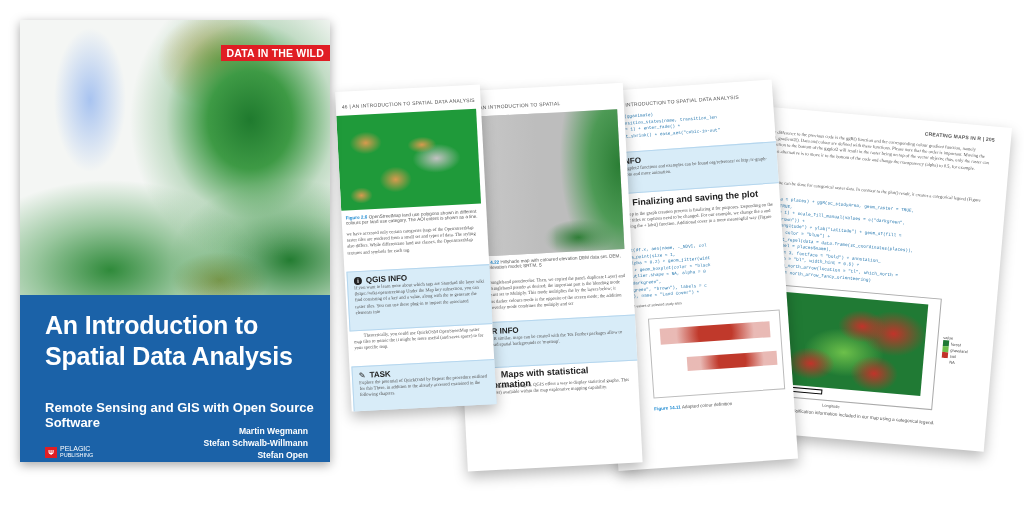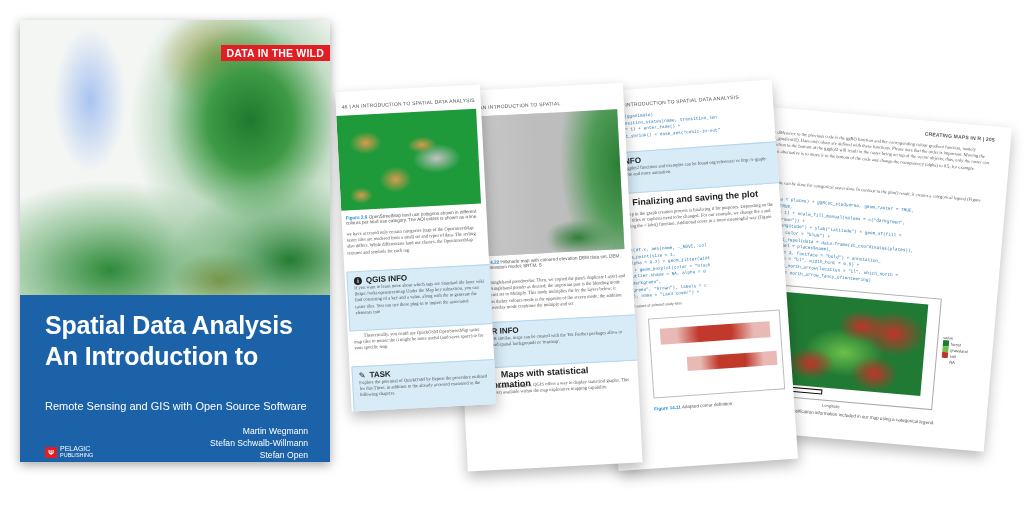--- a/index.html
+++ b/index.html
@@ -22,22 +22,22 @@
       radial-gradient(ellipse 60px 120px at 70px 80px, rgba(160,190,240,.9) 0%, rgba(160,190,240,0) 60%),
       radial-gradient(ellipse 120px 140px at 230px 100px,#1f7a2e 0%,#3e9a45 35%,rgba(80,160,90,.3) 70%,rgba(255,255,255,0) 100%),
       radial-gradient(ellipse 90px 70px at 200px 40px,#c8a456 0%,rgba(200,164,86,0) 70%),
       radial-gradient(ellipse 150px 90px at 90px 250px,#2f8a3a 0%,rgba(60,150,70,.5) 50%,rgba(255,255,255,0) 100%),
       radial-gradient(ellipse 120px 80px at 270px 240px,#237c31 0%,rgba(60,150,70,.4) 60%,rgba(255,255,255,0) 100%),
       radial-gradient(ellipse 70px 40px at 200px 260px,#b89550 0%,rgba(184,149,80,0) 70%),
       #f4f6f4;}
   .cover-band{position:absolute;left:0;top:275px;width:310px;height:167px;background:#1b62a8;}
   .badge{position:absolute;right:0;top:25px;background:#e01e24;color:#fff;font-weight:bold;font-size:10.5px;padding:2px 6px;letter-spacing:.2px;}
   .cover-title{position:absolute;left:25px;top:290px;color:#fff;font-weight:bold;font-size:25px;line-height:31px;letter-spacing:-.2px;}
-  .cover-sub{position:absolute;left:25px;top:380px;color:#fff;font-weight:normal;font-size:11px;}
-  .authors{position:absolute;right:22px;top:405px;color:#fff;font-weight:normal;font-size:8.6px;line-height:12px;text-align:right;}
+  .cover-sub{position:absolute;left:25px;top:380px;color:#fff;font-weight:bold;font-size:13px;}
+  .authors{position:absolute;right:22px;top:405px;color:#fff;font-weight:bold;font-size:8.6px;line-height:12px;text-align:right;}
   .logo{position:absolute;left:25px;top:425px;display:flex;align-items:center;gap:3px;}
   .logo-mark{width:12px;height:11px;background:#e01e24;color:#fff;font-size:7px;font-weight:bold;text-align:center;line-height:11px;}
   .logo-text{color:#fff;font-size:7px;line-height:7px;}
   .logo-text span{display:block;}
   .logo-text .l2{font-size:5.5px;}
 
   
   #p1{left:335px;top:92px;width:145px;height:320px;transform:rotate(-3deg);transform-origin:left top;}
   #p2{left:448px;top:92px;width:175px;height:380px;transform:rotate(-3deg);transform-origin:left top;}
   #p3{left:592px;top:92px;width:180px;height:380px;transform:rotate(-4deg);transform-origin:left top;}
@@ -177,22 +177,22 @@
       </div>
     <div class="body-text">Explore the potential of QuickOSM by Repeat the procedure outlined for this There, in addition to the already accessed examined in the following chapters.</div>
   </div>
 </div>
 
 <div class="page" id="cover">
   <div class="cover-map"></div>
   <div class="badge">DATA IN THE WILD</div>
   <div class="cover-band"></div>
   <div class="cover-title">
+    <div>An Introduction to</div>
     <div>Spatial Data Analysis</div>
-    <div>An Introduction to</div>
   </div>
   <div class="cover-sub">Remote Sensing and GIS with Open Source Software</div>
   <div class="authors">
     <div>Martin Wegmann</div>
     <div>Stefan Schwalb-Willmann</div>
     <div>Stefan Open</div>
   </div>
   <div class="logo">
     <div class="logo-mark">Ψ</div>
     <div class="logo-text">

